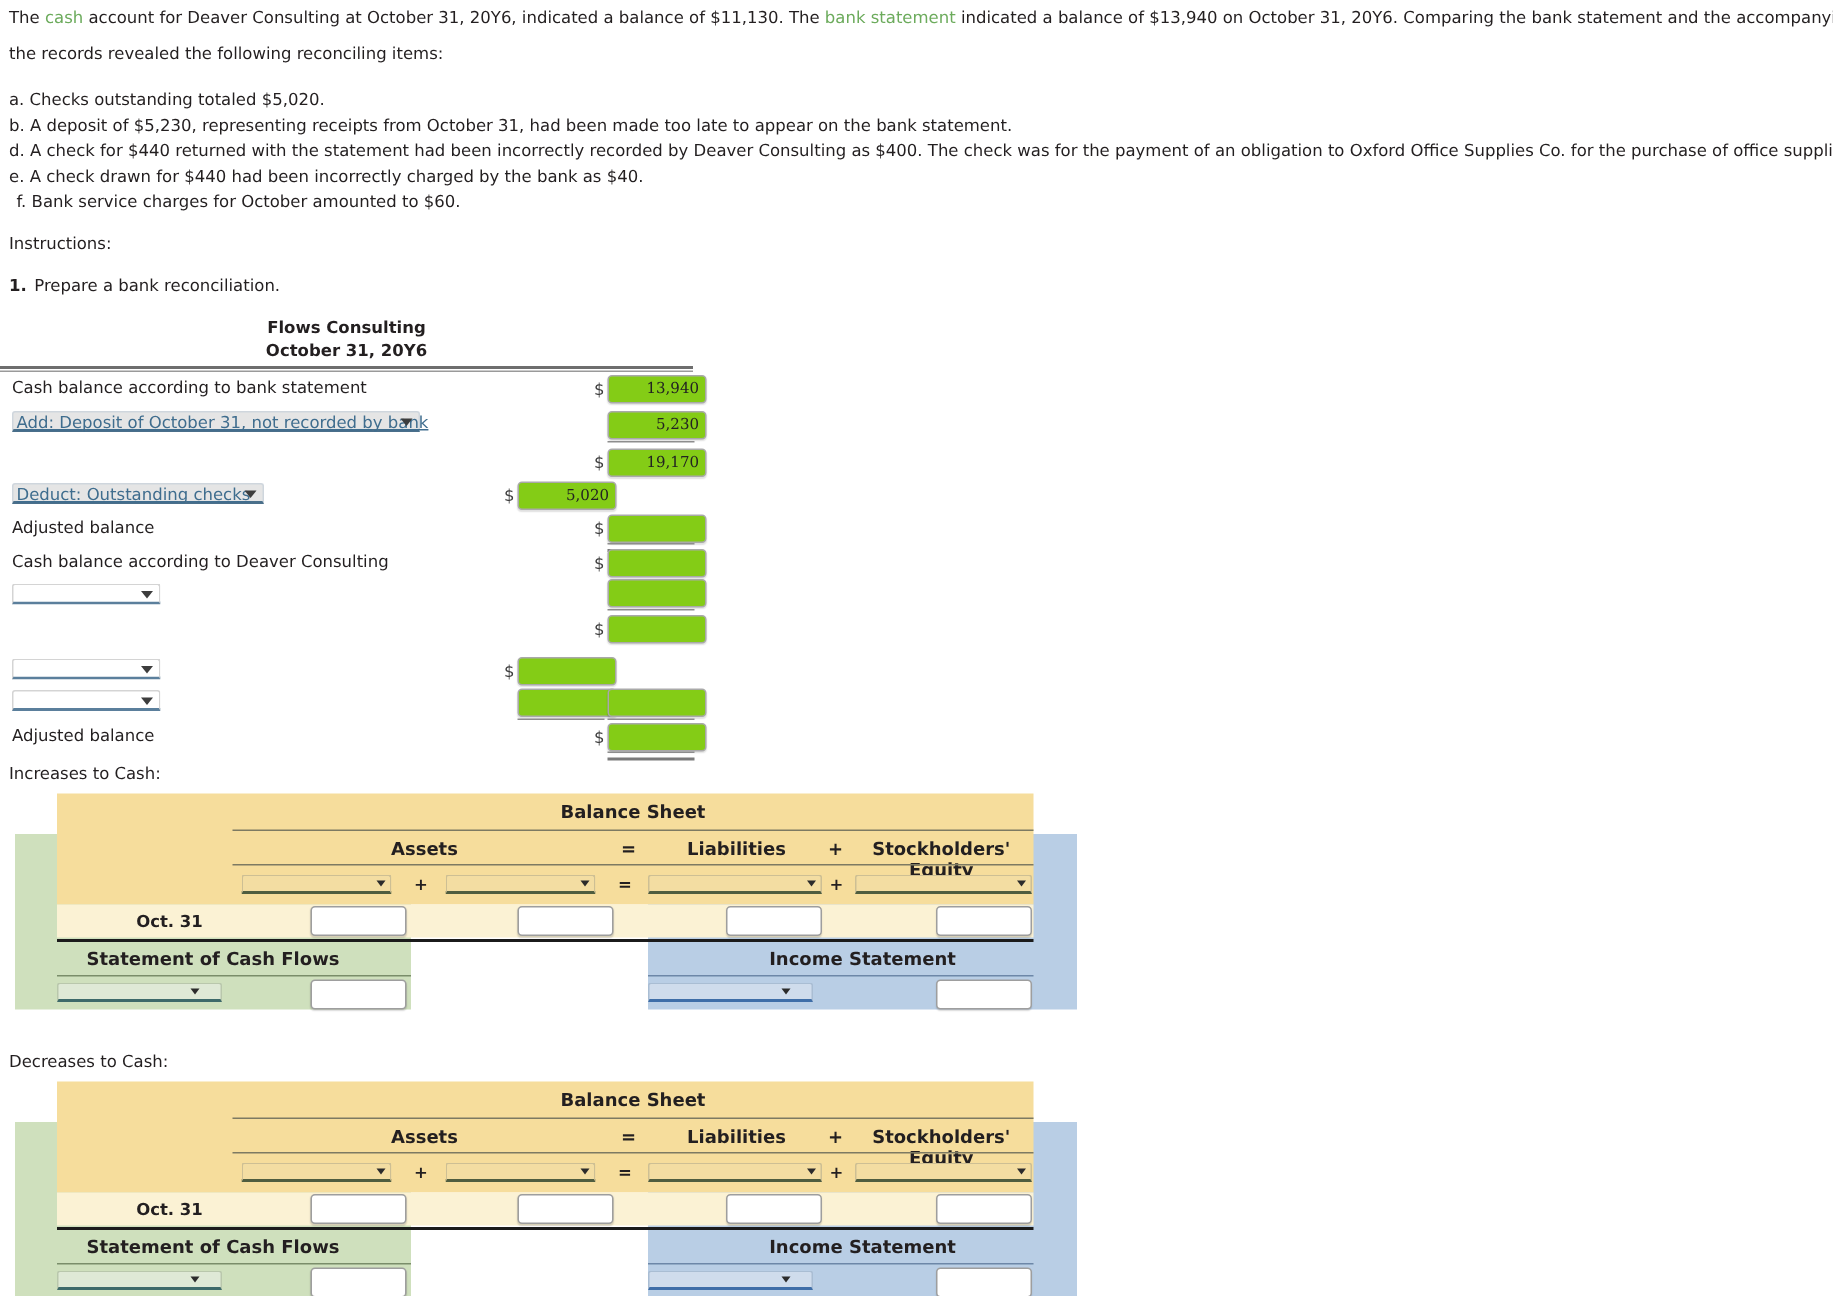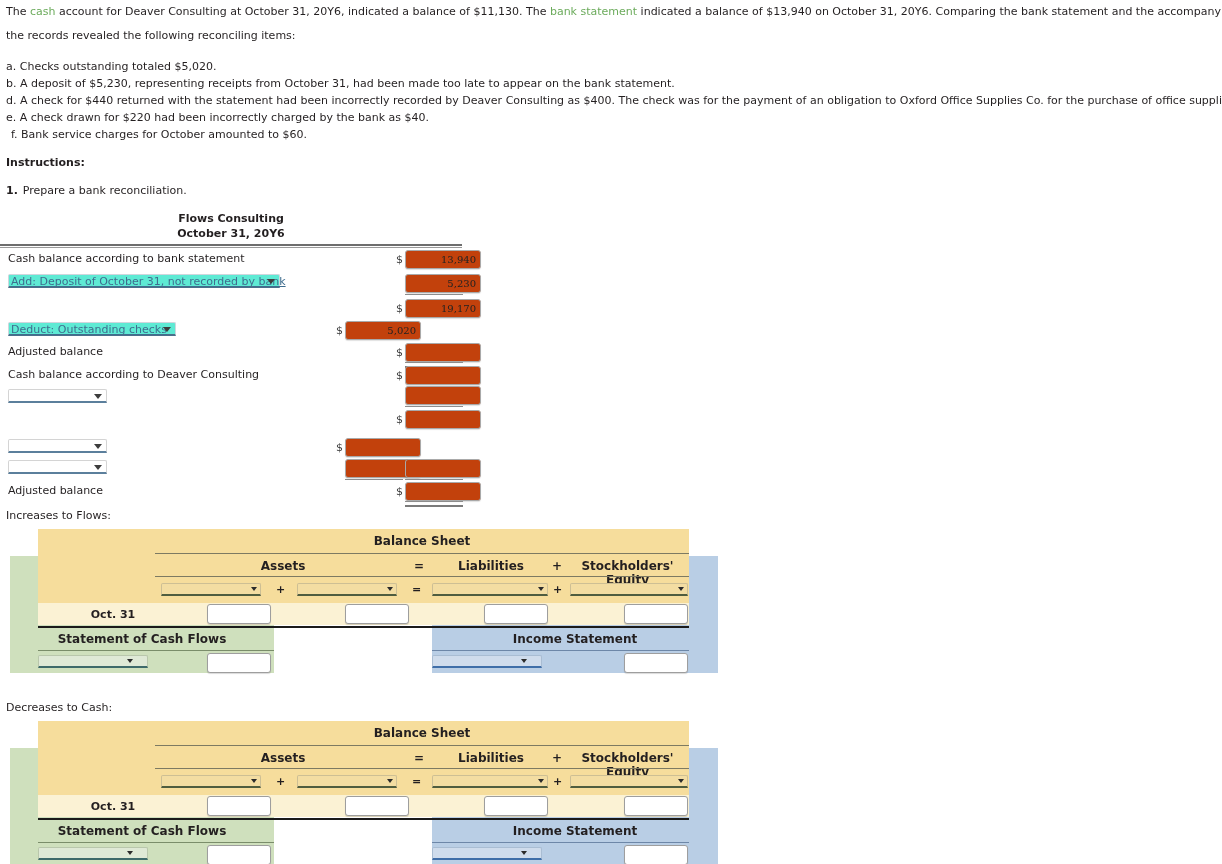--- a/index.html
+++ b/index.html
@@ -13,57 +13,57 @@
     position:relative;
   }
   .intro{padding:0 6px;}
   .intro p{margin:0 0 0 0;line-height:17px;white-space:nowrap;}
   .intro .p1{padding-top:3px;}
   .intro .p2{padding-top:7px;}
   a.greenlink{color:#6cab5c;text-decoration:none;}
   .items{margin-top:14px;line-height:17px;}
   .items div{white-space:nowrap;}
   .items .ind{padding-left:5px;}
-  .instr{margin-top:13px;font-weight:bold;}
+  .instr{margin-top:13px;font-weight:normal;}
   .step{margin-top:15px;}
   .step b{margin-right:5px;}
 
   
   .recon{position:relative;margin-top:14px;width:470px;}
   .rtitle{text-align:center;font-weight:bold;line-height:15px;width:462px;}
   .rule-dbl{width:462px;border-top:2px solid #6e6e6e;border-bottom:1px solid #9a9a9a;height:1px;margin-top:3px;}
   .rrow{position:relative;height:23px;}
   .rlabel{position:absolute;left:8px;top:4px;white-space:nowrap;}
   .amt{position:absolute;}
   .amt .dol{position:absolute;left:-9px;top:3px;font-size:11px;color:#3e3e3e;}
   input.box{
     width:56px;height:15px;
     border:1px solid #a9a9a9;
     border-radius:3px;
-    background:#c2410c;
+    background:#84cc16;
     font-family:"DejaVu Serif","Liberation Serif",serif;
     font-size:10px;
     text-align:right;
     color:#222;
-    padding:1px 4px 1px 14px;
+    padding:1px 4px 1px 4px;
     box-shadow:0 1px 1px rgba(0,0,0,.12);
     box-sizing:content-box;
   }
   .col1{left:345px;}
   .col2{left:405px;}
   .ul-single{position:absolute;border-bottom:1px solid #8d8d8d;height:0;}
   .ul-dbl{position:absolute;height:3px;border-top:1px solid #8d8d8d;border-bottom:2px solid #7b7b7b;}
 
   
   .sel{
     position:absolute;
     height:14px;
     border:1px solid #cfd6dd;
     border-bottom:2px solid #4a6f8a;
-    background:#5eead4;
+    background:#e5e5e5;
     border-radius:2px 2px 0 0;
     box-sizing:border-box;
   }
   .sel .txt{
     position:absolute;left:2px;top:0px;
     font-size:11px;color:#3f6d8e;
     text-decoration:underline;
     white-space:nowrap;line-height:13px;
   }
   .sel .car{
@@ -132,21 +132,21 @@
 <body>
 
 <div class="intro">
   <p class="p1"><span>The </span><a class="greenlink" href="#">cash</a><span> account for Deaver Consulting at October 31, 20Y6, indicated a balance of $11,130. The </span><a class="greenlink" href="#">bank statement</a><span> indicated a balance of $13,940 on October 31, 20Y6. Comparing the bank statement and the accompanying canceled checks and memos with</span></p>
   <p class="p2">the records revealed the following reconciling items:</p>
 
   <div class="items">
     <div>a. Checks outstanding totaled $5,020.</div>
     <div>b. A deposit of $5,230, representing receipts from October 31, had been made too late to appear on the bank statement.</div>
     <div>d. A check for $440 returned with the statement had been incorrectly recorded by Deaver Consulting as $400. The check was for the payment of an obligation to Oxford Office Supplies Co. for the purchase of office supplies on account.</div>
-    <div>e. A check drawn for $220 had been incorrectly charged by the bank as $40.</div>
+    <div>e. A check drawn for $440 had been incorrectly charged by the bank as $40.</div>
     <div class="ind">f. Bank service charges for October amounted to $60.</div>
   </div>
 
   <div class="instr">Instructions:</div>
   <div class="step"><b>1.</b><span>Prepare a bank reconciliation.</span></div>
 </div>
 
 <div class="recon">
 
   <div class="rtitle">Flows Consulting</div>
@@ -255,21 +255,21 @@
   <div class="rrow" style="height:24px">
     <span class="rlabel">Adjusted balance</span>
     <span class="amt col2" style="top:2px">
       <span class="dol">$</span>
       <input class="box" value="" style="">
     </span>
     <span class="ul-dbl" style="left:405px;top:21px;width:58px"></span>
   </div>
 </div>
 
-<div class="cap" style="left:6px;top:509px">Increases to Flows:</div>
+<div class="cap" style="left:6px;top:509px">Increases to Cash:</div>
 
 <div>
   <div class="panel greenpanel" style="left:10px;top:556px;width:264px;height:117px"></div>
   <div class="panel bluepanel" style="left:432px;top:556px;width:286px;height:117px"></div>
   <div class="panel yellowtop" style="left:38px;top:529px;width:651px;height:74px"></div>
   <div class="panel yellowrow" style="left:38px;top:603px;width:651px;height:22px"></div>
 
   <div class="hdr" style="left:155px;top:534px;width:534px">Balance Sheet</div>
   <div class="hline" style="left:155px;top:553px;width:534px"></div>
 

